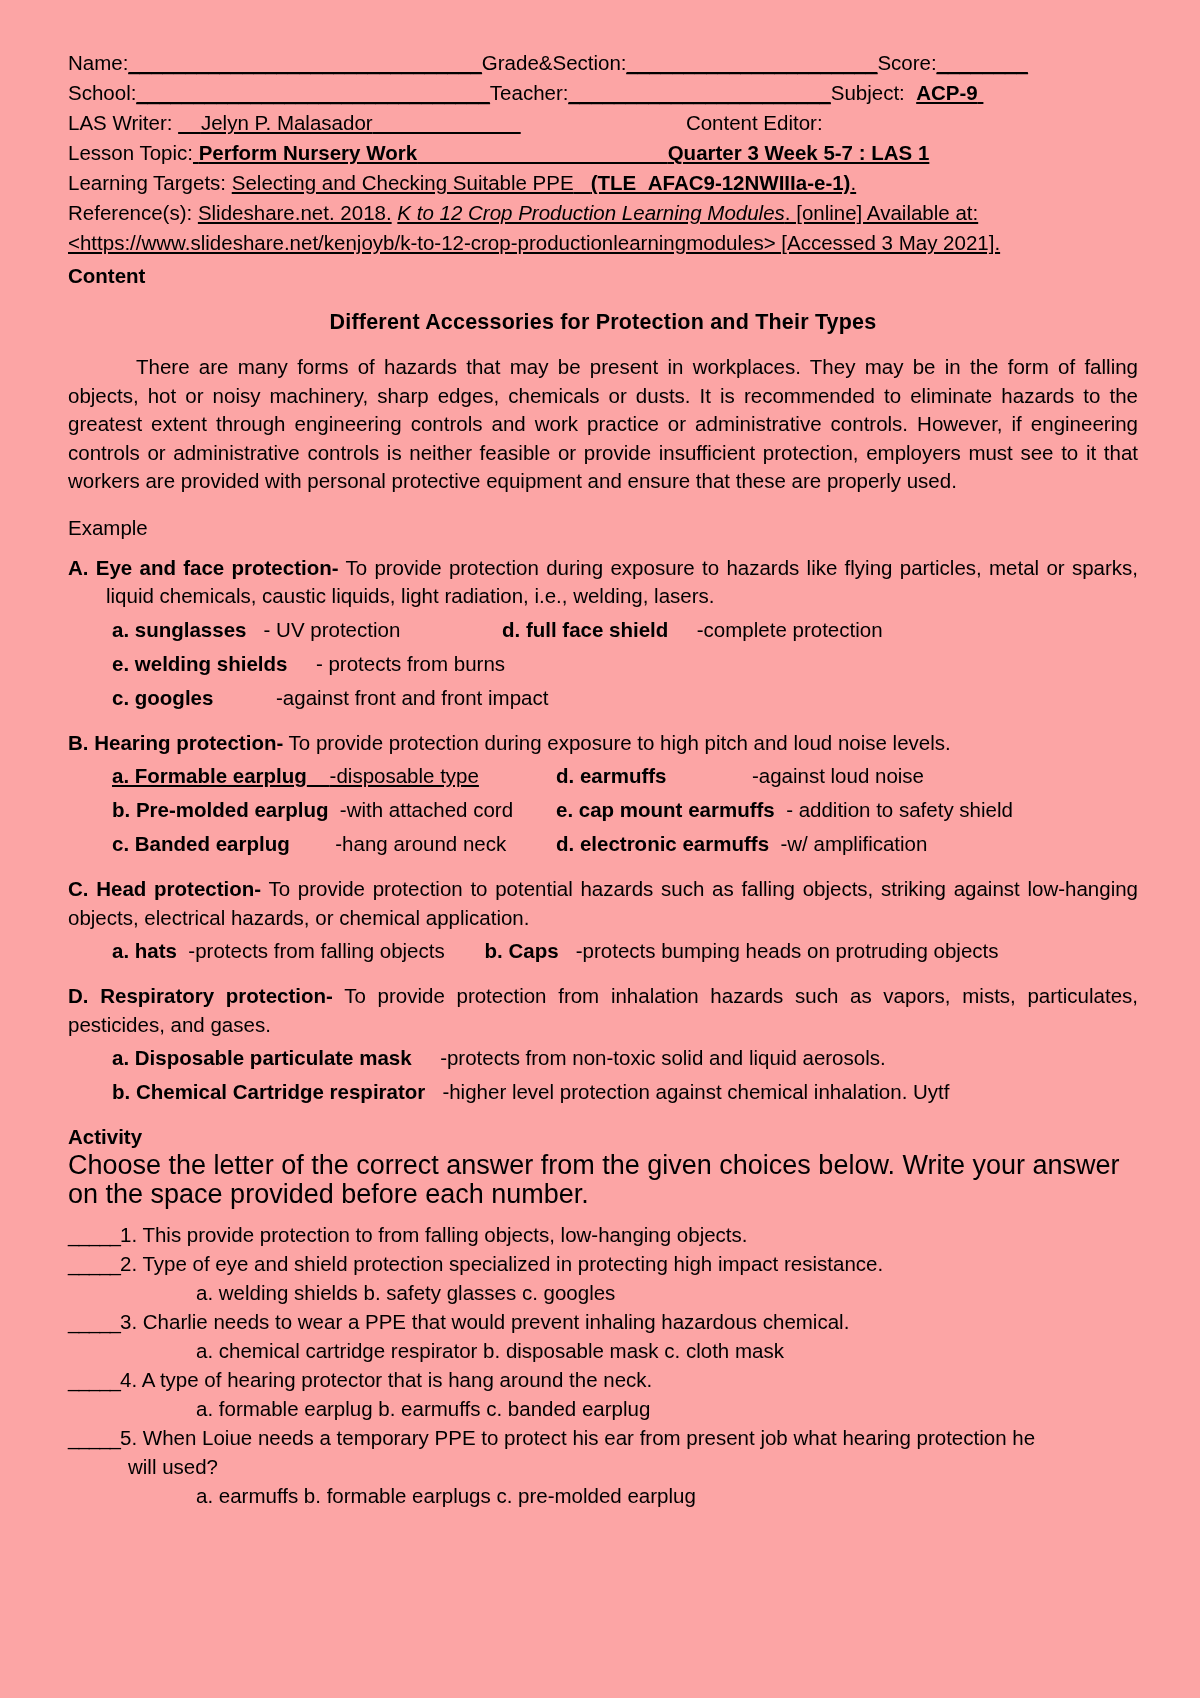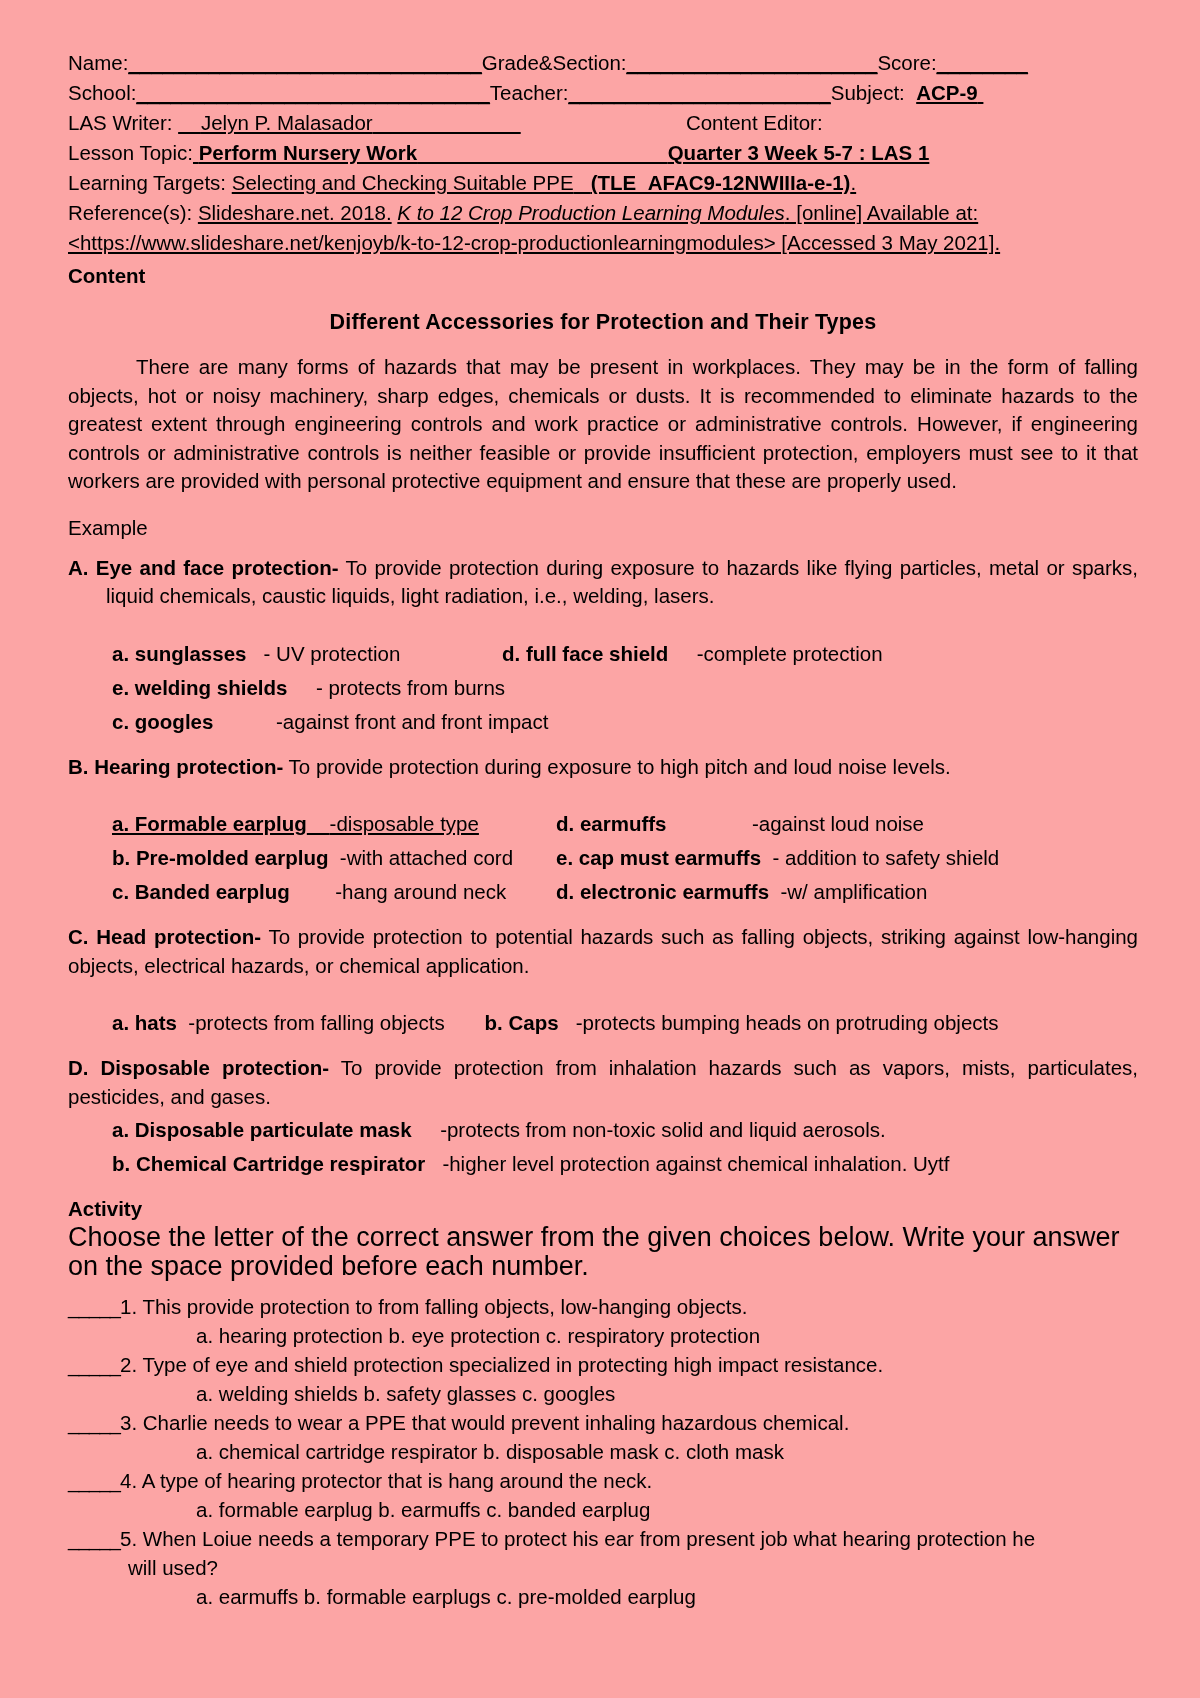--- a/index.html
+++ b/index.html
@@ -61,21 +61,21 @@
     line-height: 28.5px;
     text-align: justify;
     margin-top: 14px;
   }
   .sec .sec-head { font-weight: bold; }
   .sec.hang {
     padding-left: 38px;
     text-indent: -38px;
   }
   .items {
-    margin-top: 26px;
+    margin-top: 2px;
     margin-bottom: 2px;
   }
   .item-row {
     display: flex;
     font-size: 20.5px;
     line-height: 34px;
     padding-left: 44px;
   }
   .item-row .cell {
     display: flex;
@@ -174,55 +174,54 @@
   <div class="sec">
     <span class="sec-head">B. Hearing protection-</span><span> To provide protection during exposure to high pitch and loud noise levels.</span>
   </div>
   <div class="items">
     <div class="item-row">
       <div class="cell" style="width:444px;text-decoration:underline;"><span class="term">a. Formable earplug</span>&nbsp;&nbsp;&nbsp;&nbsp;<span class="desc">-disposable type</span></div>
       <div class="cell"><span class="term">d. earmuffs</span>&nbsp;&nbsp;&nbsp;&nbsp;&nbsp;&nbsp;&nbsp;&nbsp;&nbsp;&nbsp;&nbsp;&nbsp;&nbsp;&nbsp;&nbsp;<span class="desc">-against loud noise</span></div>
     </div>
     <div class="item-row">
       <div class="cell" style="width:444px;"><span class="term">b. Pre-molded earplug</span>&nbsp;&nbsp;<span class="desc">-with attached cord</span></div>
-      <div class="cell"><span class="term">e. cap must earmuffs</span>&nbsp;&nbsp;<span class="desc">- addition to safety shield</span></div>
+      <div class="cell"><span class="term">e. cap mount earmuffs</span>&nbsp;&nbsp;<span class="desc">- addition to safety shield</span></div>
     </div>
     <div class="item-row">
       <div class="cell" style="width:444px;"><span class="term">c. Banded earplug</span>&nbsp;&nbsp;&nbsp;&nbsp;&nbsp;&nbsp;&nbsp;&nbsp;<span class="desc">-hang around neck</span></div>
       <div class="cell"><span class="term">d. electronic earmuffs</span>&nbsp;&nbsp;<span class="desc">-w/ amplification</span></div>
     </div>
   </div>
 
   <div class="sec">
     <span class="sec-head">C. Head protection-</span><span> To provide protection to potential hazards such as falling objects, striking against low-hanging objects, electrical hazards, or chemical application.</span>
   </div>
   <div class="items">
     <div class="item-row">
       <div class="cell"><span class="term">a. hats</span>&nbsp;&nbsp;<span class="desc">-protects from falling objects</span>&nbsp;&nbsp;&nbsp;&nbsp;&nbsp;&nbsp;&nbsp;<span class="term">b. Caps</span>&nbsp;&nbsp;&nbsp;<span class="desc">-protects bumping heads on protruding objects</span></div>
     </div>
   </div>
 
   <div class="sec">
-    <span class="sec-head">D. Disposable protection-</span><span> To provide protection from inhalation hazards such as vapors, mists, particulates, pesticides, and gases.</span>
+    <span class="sec-head">D. Respiratory protection-</span><span> To provide protection from inhalation hazards such as vapors, mists, particulates, pesticides, and gases.</span>
   </div>
   <div class="items" style="margin-top:2px;">
     <div class="item-row">
       <div class="cell"><span class="term">a. Disposable particulate mask</span>&nbsp;&nbsp;&nbsp;&nbsp;&nbsp;<span class="desc">-protects from non-toxic solid and liquid aerosols.</span></div>
     </div>
     <div class="item-row">
       <div class="cell"><span class="term">b. Chemical Cartridge respirator</span>&nbsp;&nbsp;&nbsp;<span class="desc">-higher level protection against chemical inhalation. Uytf</span></div>
     </div>
   </div>
 
   <div class="activity-head">Activity</div>
   <div class="activity-inst">Choose the letter of the correct answer from the given choices below. Write your answer on the space provided before each number.</div>
 
   <div class="q">
     <span class="blank">_____</span><span class="qtext">1. This provide protection to from falling objects, low-hanging objects.</span>
-    <div class="choices">a. hearing protection   b. eye protection          c. respiratory protection</div>
   </div>
 
   <div class="q" style="margin-top:0;">
     <span class="blank">_____</span><span class="qtext">2. Type of eye and shield protection specialized in protecting high impact resistance.</span>
     <div class="choices">a. welding shields        b. safety glasses        c. googles</div>
   </div>
 
   <div class="q" style="margin-top:0;">
     <span class="blank">_____</span><span class="qtext">3. Charlie needs to wear a PPE that would prevent inhaling hazardous chemical.</span>
     <div class="choices">a. chemical cartridge respirator          b. disposable mask    c. cloth mask</div>

